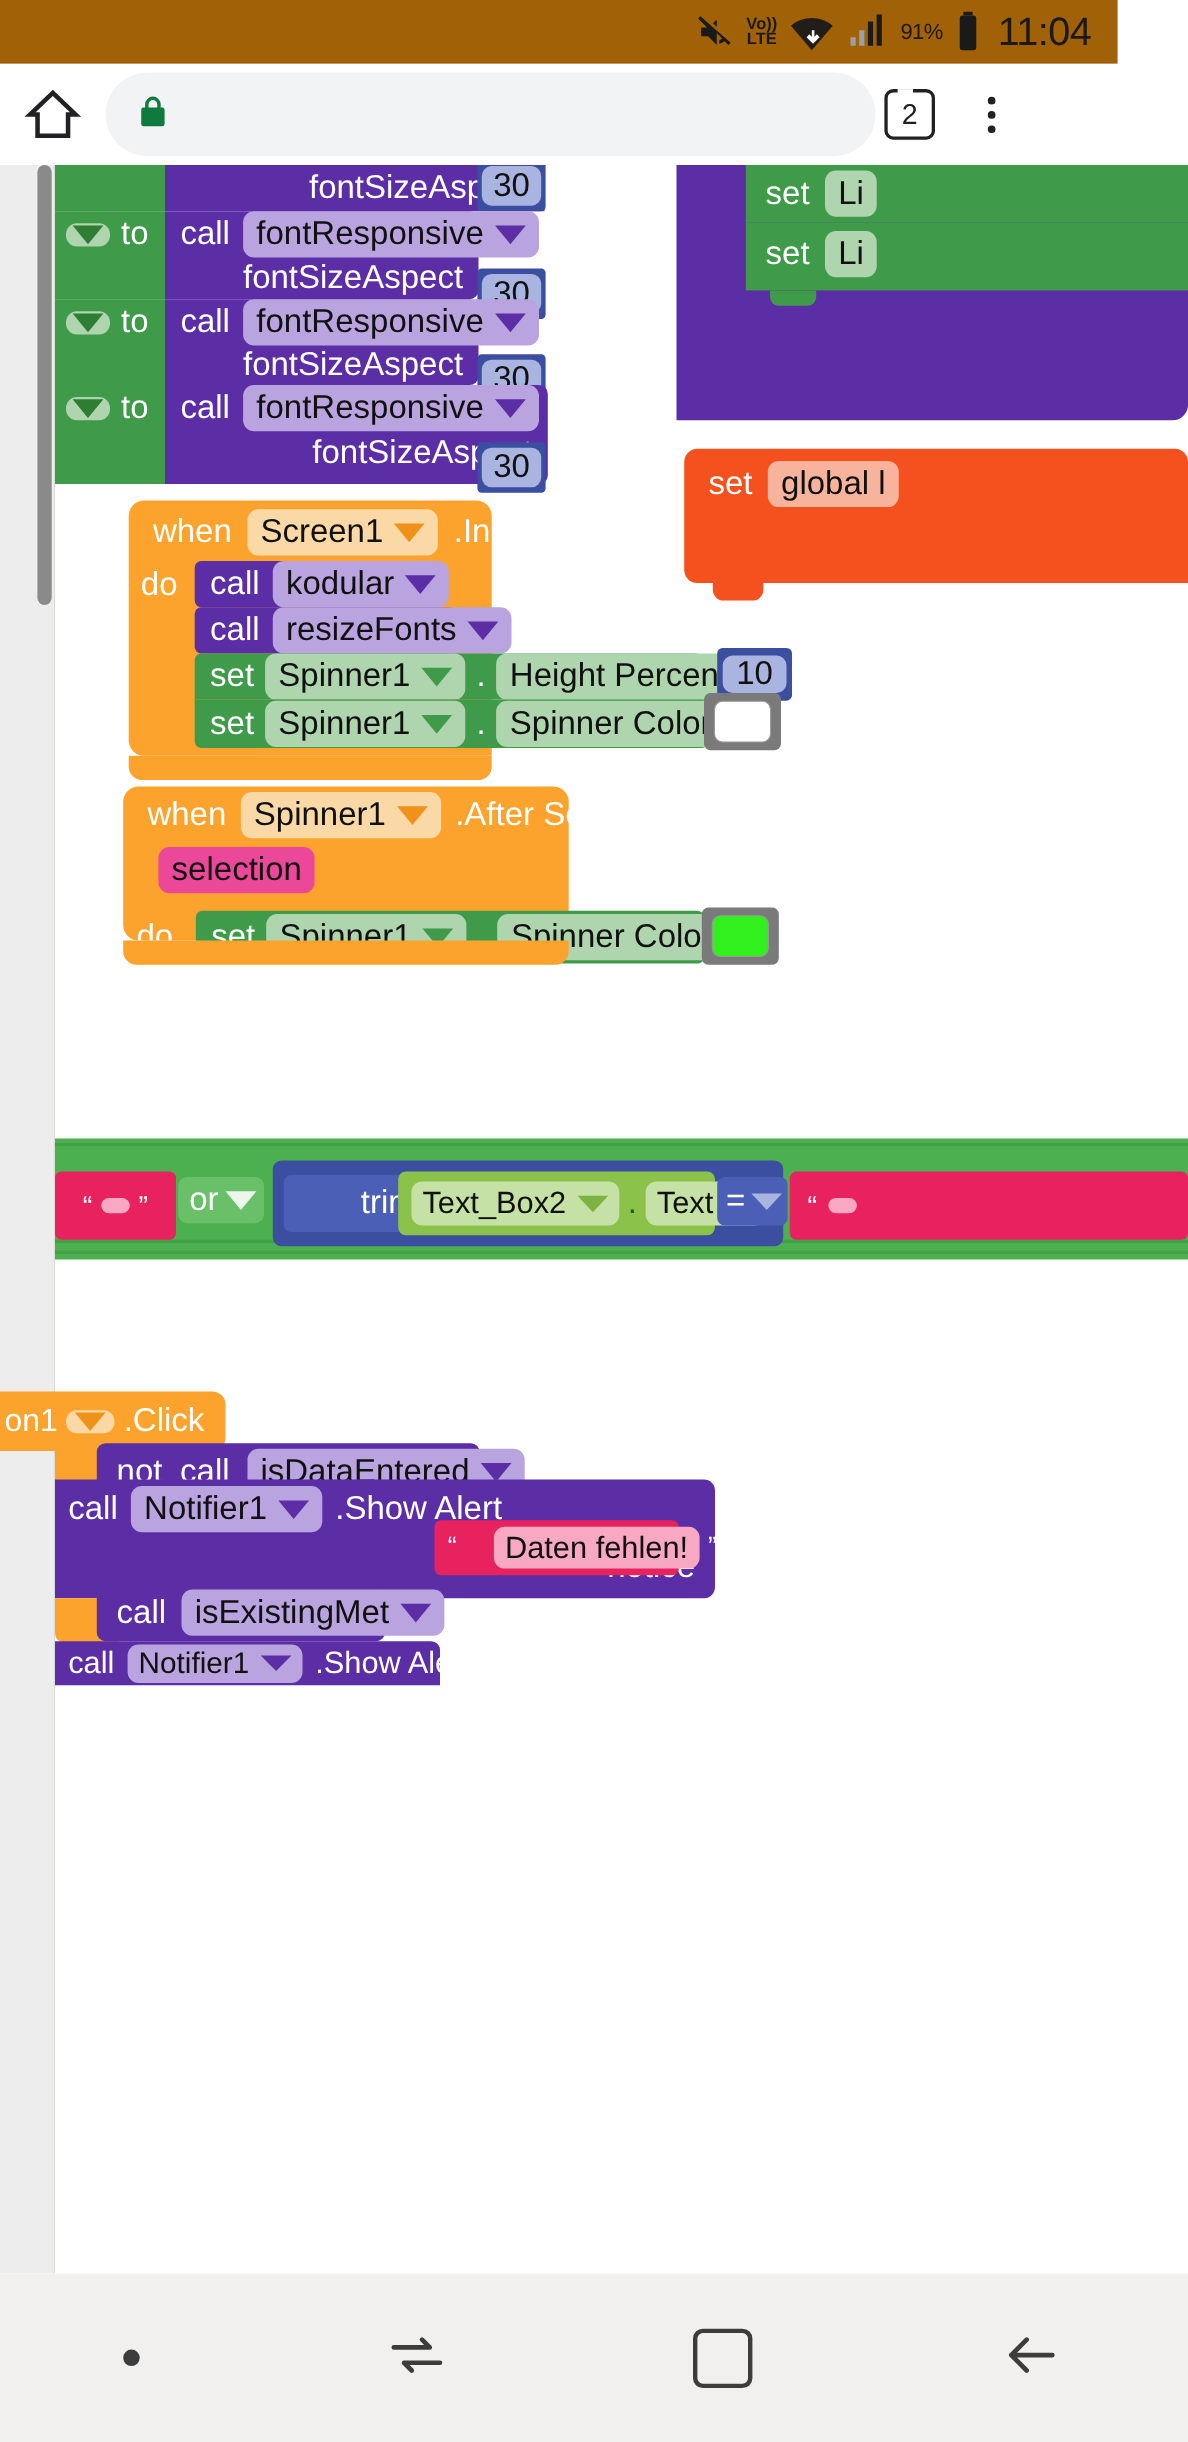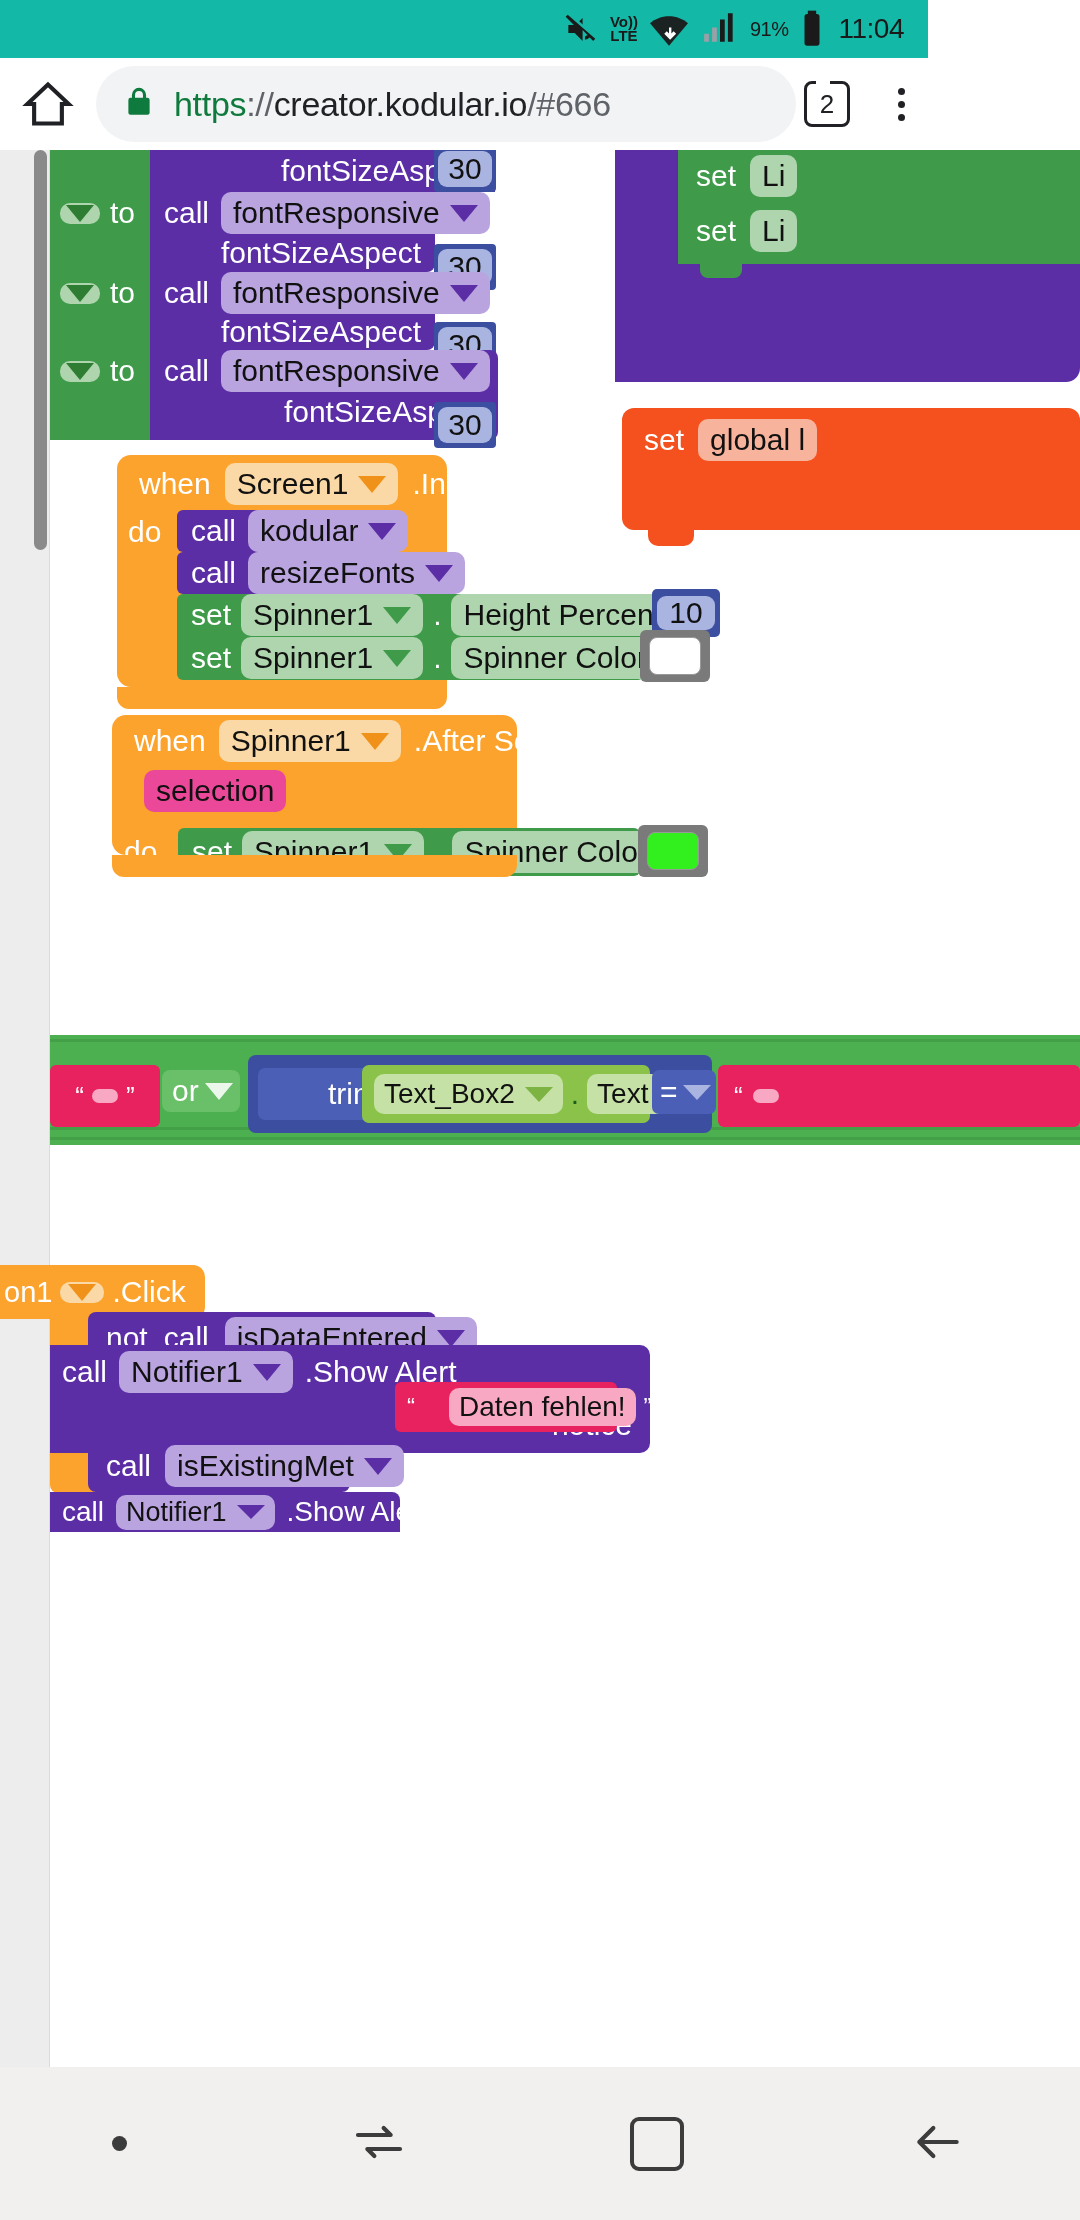--- a/index.html
+++ b/index.html
@@ -7,30 +7,30 @@
   html, body {
     width: 1080px; height: 2220px;
     background: #ffffff;
     font-family: "Liberation Sans", sans-serif;
     overflow: hidden;
   }
   #screen { position: relative; width: 1080px; height: 2220px; background:#fff; overflow:hidden; }
 
   
   .statusbar {
-    position:absolute; left:0; top:0; width:928px; height:58px;
+    position:absolute; left:0; top:0; width:1016px; height:58px;
     display:flex; align-items:center; justify-content:flex-end;
     padding-right:24px; gap:10px;
-    background:#14b8a6;
+    background:#a16207;
   }
   .statusbar .si { display:flex; align-items:center; }
   .sb-text { font-size:20px; color:#1a1a1a; letter-spacing:-0.5px; }
   .sb-lte { display:flex; flex-direction:column; align-items:center; line-height:0.95; }
   .sb-lte span { font-size:15px; font-weight:bold; color:#1a1a1a; }
-  .sb-clock { font-size:28px; color:#1a1a1a; margin-left:4px; letter-spacing:-0.5px;}
+  .sb-clock { font-size:36px; color:#1a1a1a; margin-left:4px; letter-spacing:-0.5px;}
 
   
   .toolbar {
     position:absolute; left:0; top:58px; width:1080px; height:92px;
     background:#ffffff; display:flex; align-items:center;
   }
   .home-btn { width:96px; height:92px; display:flex; align-items:center; justify-content:center; }
   .omnibox {
     flex:0 0 auto; width:700px; height:76px; background:#f1f3f4;
     border-radius:38px; display:flex; align-items:center; padding:0 26px; gap:18px;
@@ -158,23 +158,20 @@
           <path d="M12 3 2.5 12h3.1v9h12.8v-9h3.1L12 3z" fill="none" stroke="#202124" stroke-width="1.9"></path>
         </svg>
     </div>
 
     <div class="omnibox">
       <span>
         <svg width="34" height="40" viewBox="0 0 24 24">
             <path d="M12 2a5 5 0 0 0-5 5v2H6a1.5 1.5 0 0 0-1.5 1.5v9A1.5 1.5 0 0 0 6 21h12a1.5 1.5 0 0 0 1.5-1.5v-9A1.5 1.5 0 0 0 18 9h-1V7a5 5 0 0 0-5-5zm0 2.2A2.8 2.8 0 0 1 14.8 7v2H9.2V7A2.8 2.8 0 0 1 12 4.2z" fill="#0f7a3d"></path>
           </svg>
       </span>
-      <span class="urltext">
-        <span class="scheme">https</span><span class="sep">://</span><span class="host">creator.kodular.io</span><span class="frag">/#666</span>
-      </span>
     </div>
 
     <div class="tabcount">
       <div class="box">
           <span>2</span>
         </div>
     </div>
 
     <div class="menu-btn">
       <i></i>

